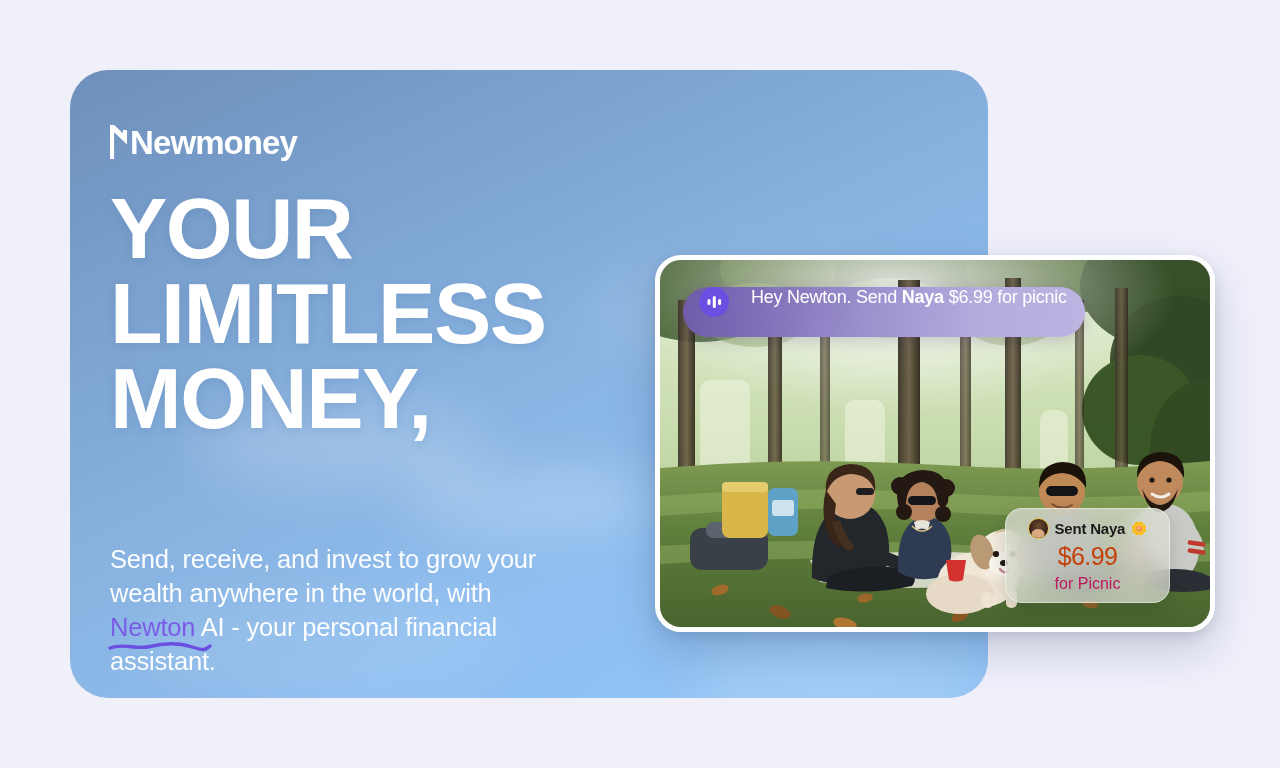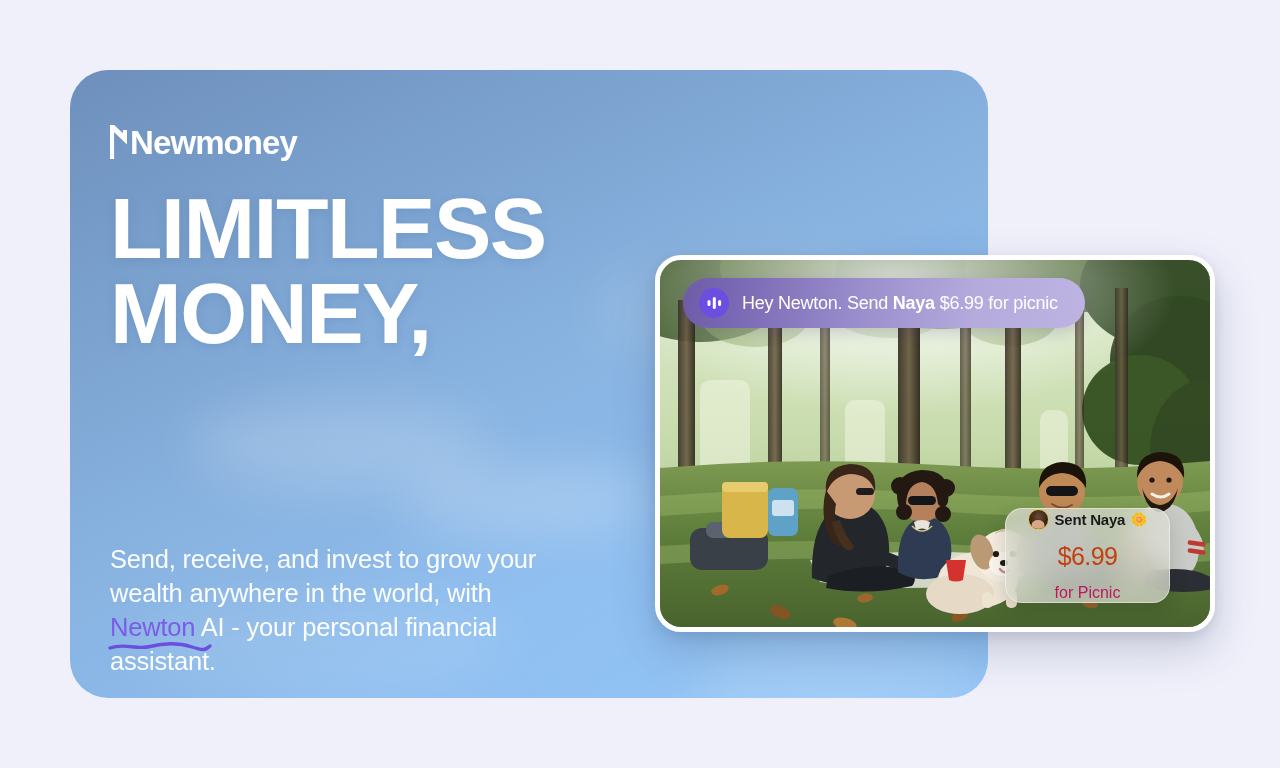--- a/index.html
+++ b/index.html
@@ -137,29 +137,28 @@
     position: absolute;
     inset: 0;
     overflow: hidden;
     border-radius: 21px;
   }
 
   
   .voice-pill {
     position: absolute;
     left: 683px;
-    top: 278px;
+    top: 287px;
     width: 402px;
     height: 50px;
     border-radius: 25px;
     background: linear-gradient(95deg, #6F5CA8 0%, #7A69B4 14%, #9B8FCD 45%, #B4AADC 72%, #BDB4E2 100%);
     display: flex;
-    align-items: center;
     padding: 0 16px;
-    gap: 13px;
+    gap: 22px;
     z-index: 11;
     box-shadow: 0 4px 16px rgba(60,45,110,0.22);
   }
   .voice-icon {
     flex: 0 0 auto;
     width: 30px;
     height: 30px;
     border-radius: 50%;
     background: #6C4FE0;
     display: flex;
@@ -184,21 +183,21 @@
     height: 95px;
     border-radius: 17px;
     background: rgba(222,224,214,0.72);
     backdrop-filter: blur(14px);
     -webkit-backdrop-filter: blur(14px);
     border: 1px solid rgba(255,255,255,0.45);
     z-index: 12;
     display: flex;
     flex-direction: column;
     align-items: center;
-    justify-content: space-between;
+    justify-content: center;
     gap: 1px;
     box-shadow: 0 6px 18px rgba(30,40,30,0.18);
   }
   .pay-row {
     display: flex;
     align-items: center;
     gap: 6px;
     line-height: 1;
   }
   .pay-avatar {
@@ -257,20 +256,21 @@
   </div>
 
   <div class="logo">
     <svg class="logo-mark" viewBox="0 0 17 34">
       <path d="M1.5 33 L1.5 1 L15.5 14.5 L15.5 7.5" fill="none" stroke="#FFFFFF" stroke-width="5.2" stroke-linecap="square" stroke-linejoin="miter"></path>
     </svg>
     <span class="logo-text">Newmoney</span>
   </div>
 
   <h1 class="headline">
+    <span class="hl-line">YOUR</span>
     <span class="hl-line">LIMITLESS</span>
     <span class="hl-line">MONEY,</span>
   </h1>
 
   <p class="subcopy">
     <span>Send, receive, and invest to grow your wealth anywhere in the world, with </span><span class="brand-accent"><span>Newton</span><svg class="squiggle" viewBox="0 0 104 11">
         <path d="M2 7 C16 1.5, 28 9, 42 5.5 S70 1.5, 84 6 S98 8, 102 5" fill="none" stroke="#6B4FE0" stroke-width="3.4" stroke-linecap="round"></path>
       </svg></span><span> AI - your personal financial assistant.</span>
   </p>
 

